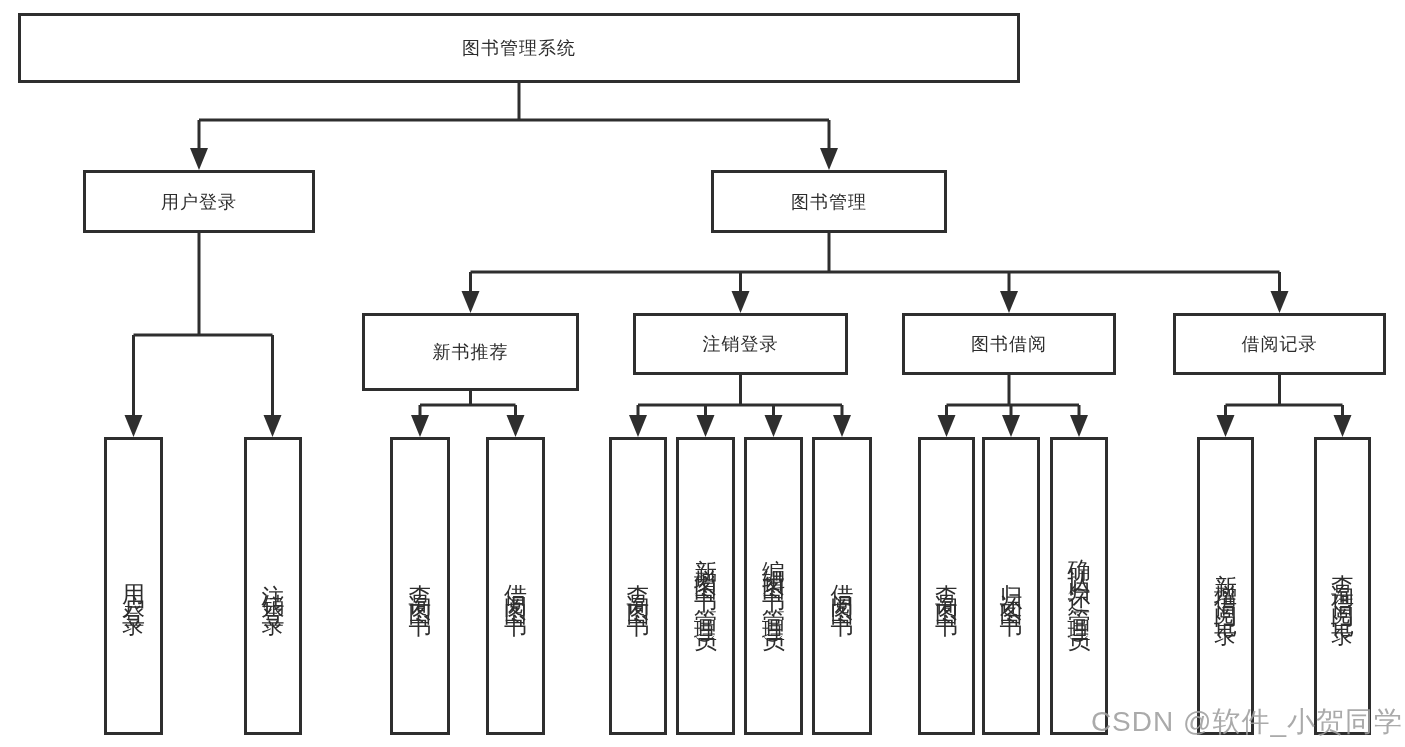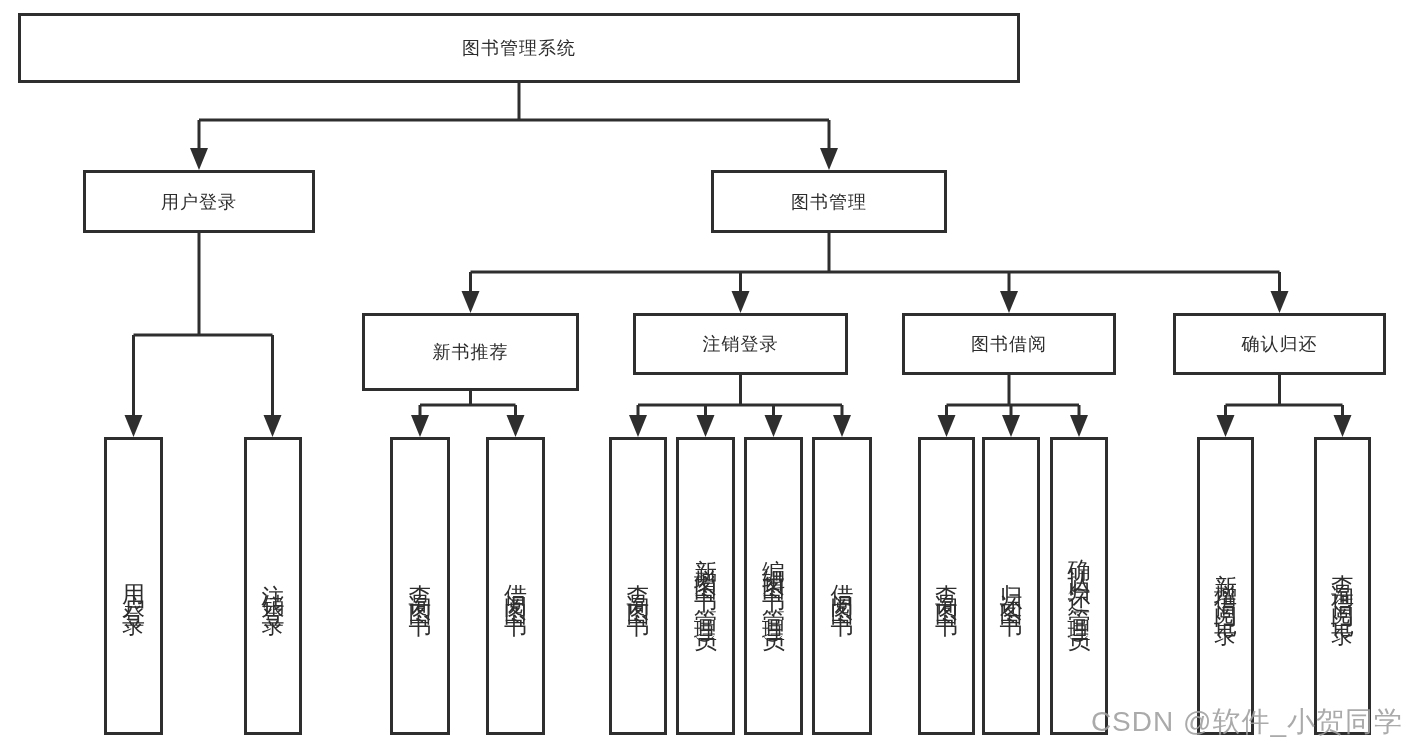--- a/index.html
+++ b/index.html
@@ -97,21 +97,21 @@
   </svg>
 
   <div class="node h" style="left:18px;top:13px;width:1002px;height:70px">图书管理系统</div>
 
   <div class="node h" style="left:83px;top:170px;width:232px;height:63px">用户登录</div>
   <div class="node h" style="left:711px;top:170px;width:236px;height:63px">图书管理</div>
 
   <div class="node h" style="left:362px;top:313px;width:217px;height:78px">新书推荐</div>
   <div class="node h" style="left:633px;top:313px;width:215px;height:62px">注销登录</div>
   <div class="node h" style="left:902px;top:313px;width:214px;height:62px">图书借阅</div>
-  <div class="node h" style="left:1173px;top:313px;width:213px;height:62px">确认归还</div>
+  <div class="node h" style="left:1173px;top:313px;width:213px;height:62px">借阅记录</div>
 
   <div class="node v" style="left:104px;top:437px;width:59px;height:298px">用户登录</div>
   <div class="node v" style="left:244px;top:437px;width:58px;height:298px">注销登录</div>
 
   <div class="node v" style="left:390px;top:437px;width:60px;height:298px">查询图书</div>
   <div class="node v" style="left:486px;top:437px;width:59px;height:298px">借阅图书</div>
 
   <div class="node v" style="left:609px;top:437px;width:58px;height:298px">查询图书</div>
   <div class="node v" style="left:676px;top:437px;width:59px;height:298px">新增图书（管理员）</div>
   <div class="node v" style="left:744px;top:437px;width:59px;height:298px">编辑图书（管理员）</div>

